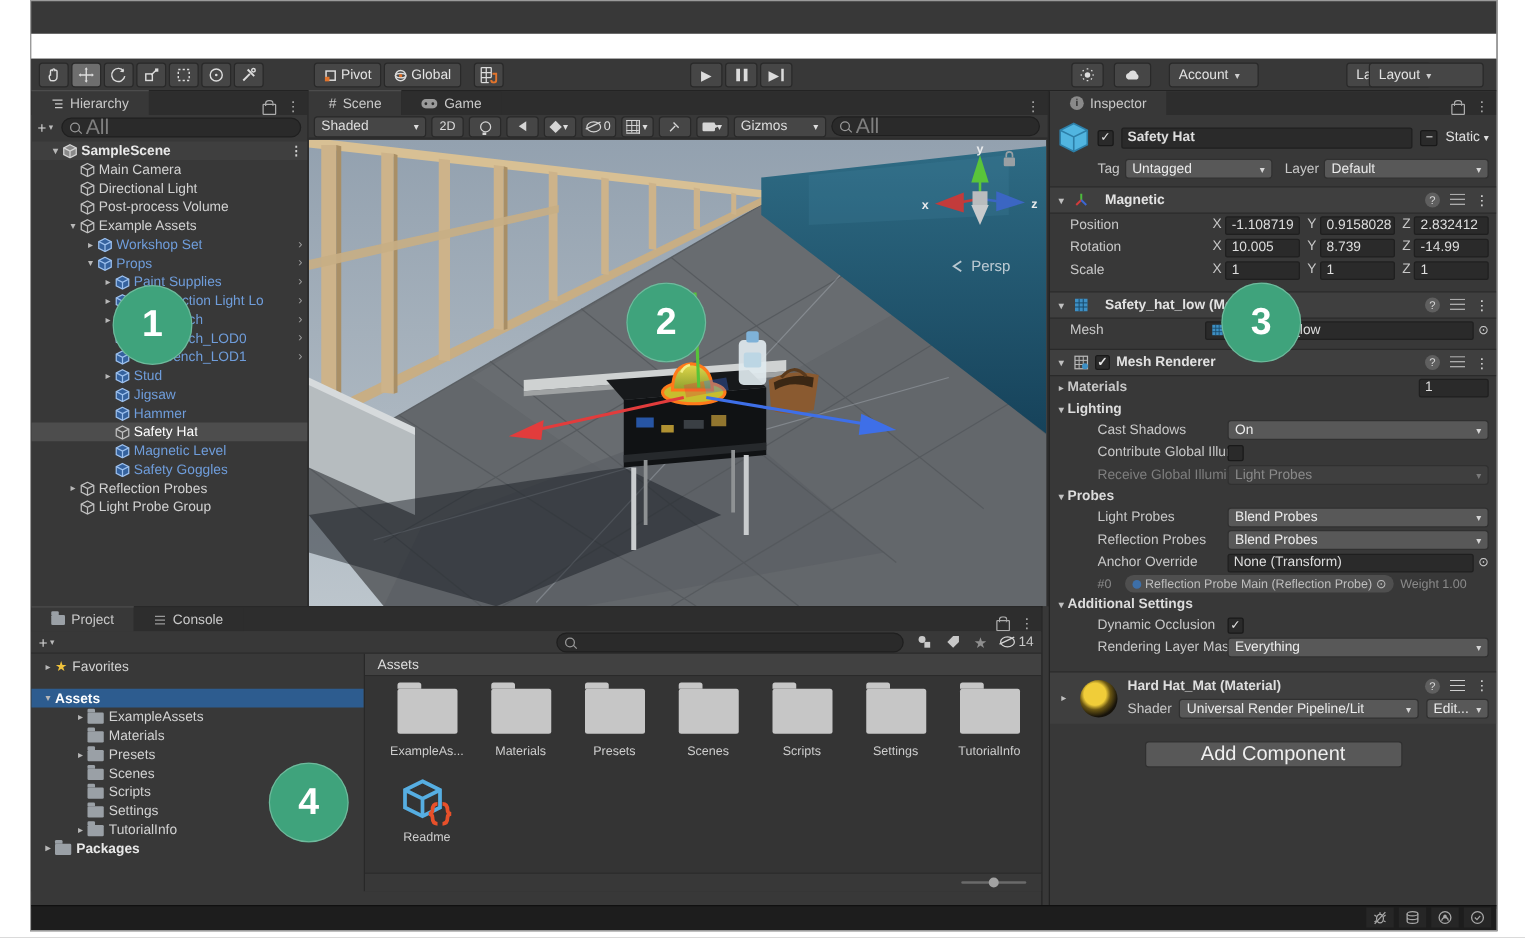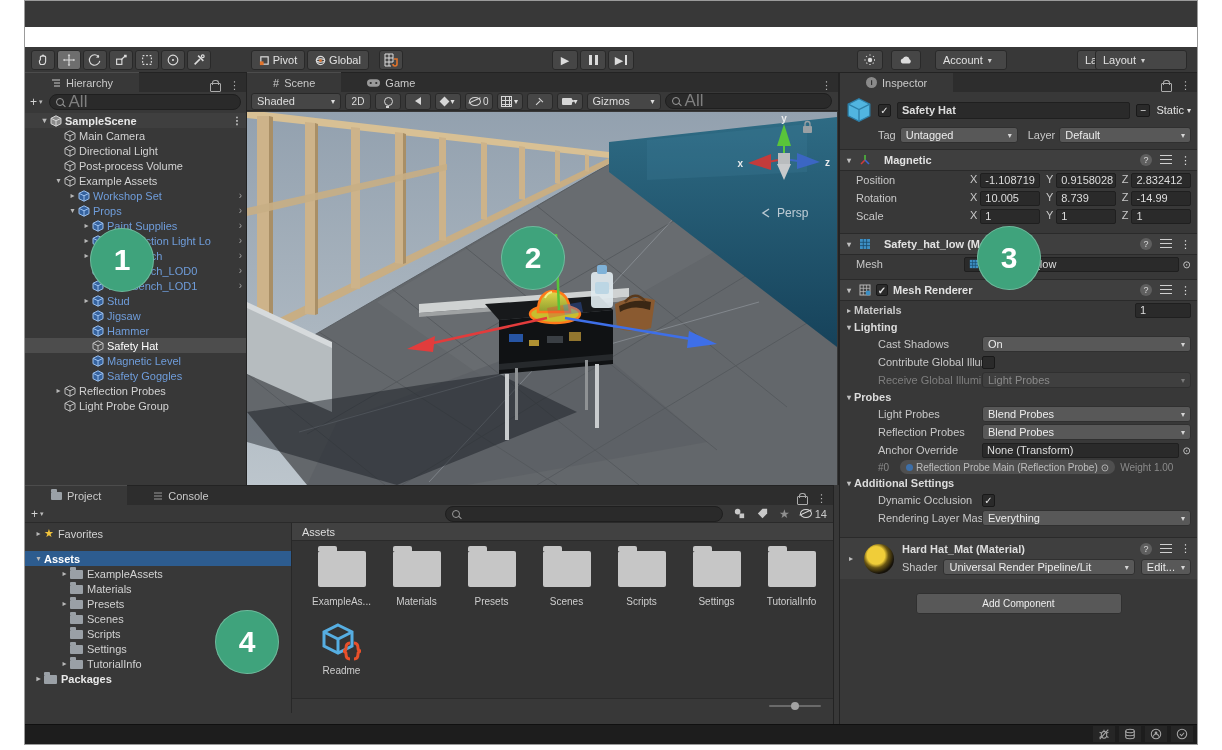--- a/index.html
+++ b/index.html
@@ -21,21 +21,21 @@
   .tbtn svg{width:14px;height:14px;stroke:#dcdcdc;fill:none;stroke-width:1.3;}
   .tlabel{color:#e2e2e2;font-size:11px;}
   .caret::after{content:"▾";font-size:8px;color:#cfcfcf;margin-left:5px;}
   .playbtn{width:26px;}
   .pbars{display:flex;gap:3px;}
   .pbars i{display:block;width:3px;height:10px;background:#dcdcdc;}
   .stepbar{display:block;width:2px;height:10px;background:#dcdcdc;margin-left:2px;}
   .playtri{color:#dcdcdc;font-size:11px;}
   
   .tabstrip{position:absolute;background:#2d2d2d;display:flex;align-items:flex-end;}
-  .tab{height:19px;display:flex;align-items:center;gap:5px;padding:0 26px;font-size:11px;color:#c9c9c9;background:#2d2d2d;}
+  .tab{height:19px;display:flex;align-items:center;gap:5px;padding:0 16px;font-size:11px;color:#c9c9c9;background:#2d2d2d;}
   .tab.active{background:#383838;border-top:1px solid #4c4c4c;}
   .panel-kebab{margin-left:auto;color:#b5b5b5;font-size:11px;padding:0 6px;}
   .lock{width:9px;height:7px;border:1px solid #ababab;border-radius:1px;position:relative;margin-top:4px;}
   .lock::before{content:"";position:absolute;left:1px;top:-4px;width:5px;height:4px;border:1px solid #ababab;border-bottom:none;border-radius:3px 3px 0 0;}
   .search{background:#2a2a2a;border:1px solid #1f1f1f;border-radius:8px;height:14px;display:flex;align-items:center;gap:5px;padding:0 6px;color:#7f7f7f;font-size:17px;}
   .mag{width:6px;height:6px;border:1px solid #9a9a9a;border-radius:50%;position:relative;flex-shrink:0;}
   .mag::after{content:"";position:absolute;width:4px;height:1px;background:#9a9a9a;transform:rotate(45deg);right:-3px;bottom:-1px;}
   .kebab::before{content:"⋮";}
   
   .hier{position:absolute;left:0;top:72px;width:222px;height:412px;background:#383838;border-right:1px solid #232323;box-sizing:border-box;}
@@ -91,21 +91,21 @@
   .hicons{margin-left:auto;display:flex;align-items:center;gap:8px;font-weight:normal;}
   .helpi{width:12px;height:12px;border-radius:50%;background:#5f5f5f;color:#d8d8d8;font-size:9px;display:flex;align-items:center;justify-content:center;}
   .presets{width:12px;height:10px;background:linear-gradient(#cFcFcF 1px,transparent 1px);background-size:12px 4px;position:relative;}
   .cbox{width:13px;height:13px;background:#2a2a2a;border:1px solid #191919;border-radius:2px;display:flex;align-items:center;justify-content:center;color:#e6e6e6;font-size:10px;box-sizing:border-box;}
   .itit{display:flex;align-items:center;height:16px;font-weight:bold;color:#dcdcdc;padding-left:4px;}
   .axl{color:#c8c8c8;margin:0 3px 0 6px;}
   .vec3{display:flex;flex:1;min-width:0;}
   .vec3 .dfield{flex:1;min-width:0;}
   .target{color:#cdcdcd;font-size:10px;margin-left:4px;}
   .chip{background:#4f4f4f;border-radius:8px;height:14px;display:flex;align-items:center;gap:3px;padding:0 6px;font-size:10px;color:#bdbdbd;max-width:228px;white-space:nowrap;overflow:hidden;}
-  .addcomp{display:block;margin:14px auto 0;width:204px;height:19px;background:#585858;border:1px solid #303030;border-radius:3px;color:#eee;font-size:10px;display:flex;align-items:center;justify-content:center;}
+  .addcomp{display:block;margin:14px auto 0;width:204px;height:19px;background:#585858;border:1px solid #303030;border-radius:3px;color:#eee;font-size:16px;display:flex;align-items:center;justify-content:center;}
   .matprev{width:30px;height:30px;border-radius:50%;background:radial-gradient(circle at 40% 38%,#f0cd39 0 34%,#6b5713 48%,#16120a 70%);flex-shrink:0;}
   
   .proj{position:absolute;left:0;top:484px;width:809px;height:242px;background:#383838;border-top:1px solid #232323;border-right:1px solid #232323;box-sizing:border-box;}
   .proj-tools{position:absolute;left:0;top:19px;width:100%;height:18px;background:#383838;border-bottom:1px solid #2a2a2a;display:flex;align-items:center;padding:0 6px;box-sizing:border-box;gap:8px;}
   .ptree{position:absolute;left:0;top:37px;width:266px;bottom:14px;background:#383838;border-right:1px solid #282828;overflow:hidden;padding-top:3px;}
   .prow{height:15px;display:flex;align-items:center;position:relative;color:#d2d2d2;}
   .prow .arrow{width:11px;text-align:center;font-size:8px;color:#b8b8b8;flex-shrink:0;}
   .p0{padding-left:8px;} .p1{padding-left:34px;} .fav{padding-left:8px;margin-bottom:10px;}
   .bold{font-weight:bold;color:#e8e8e8;}
   .sel-blue{background:#2d5c8f;} .sel-blue .hlabel{color:#fff;font-weight:bold;}

